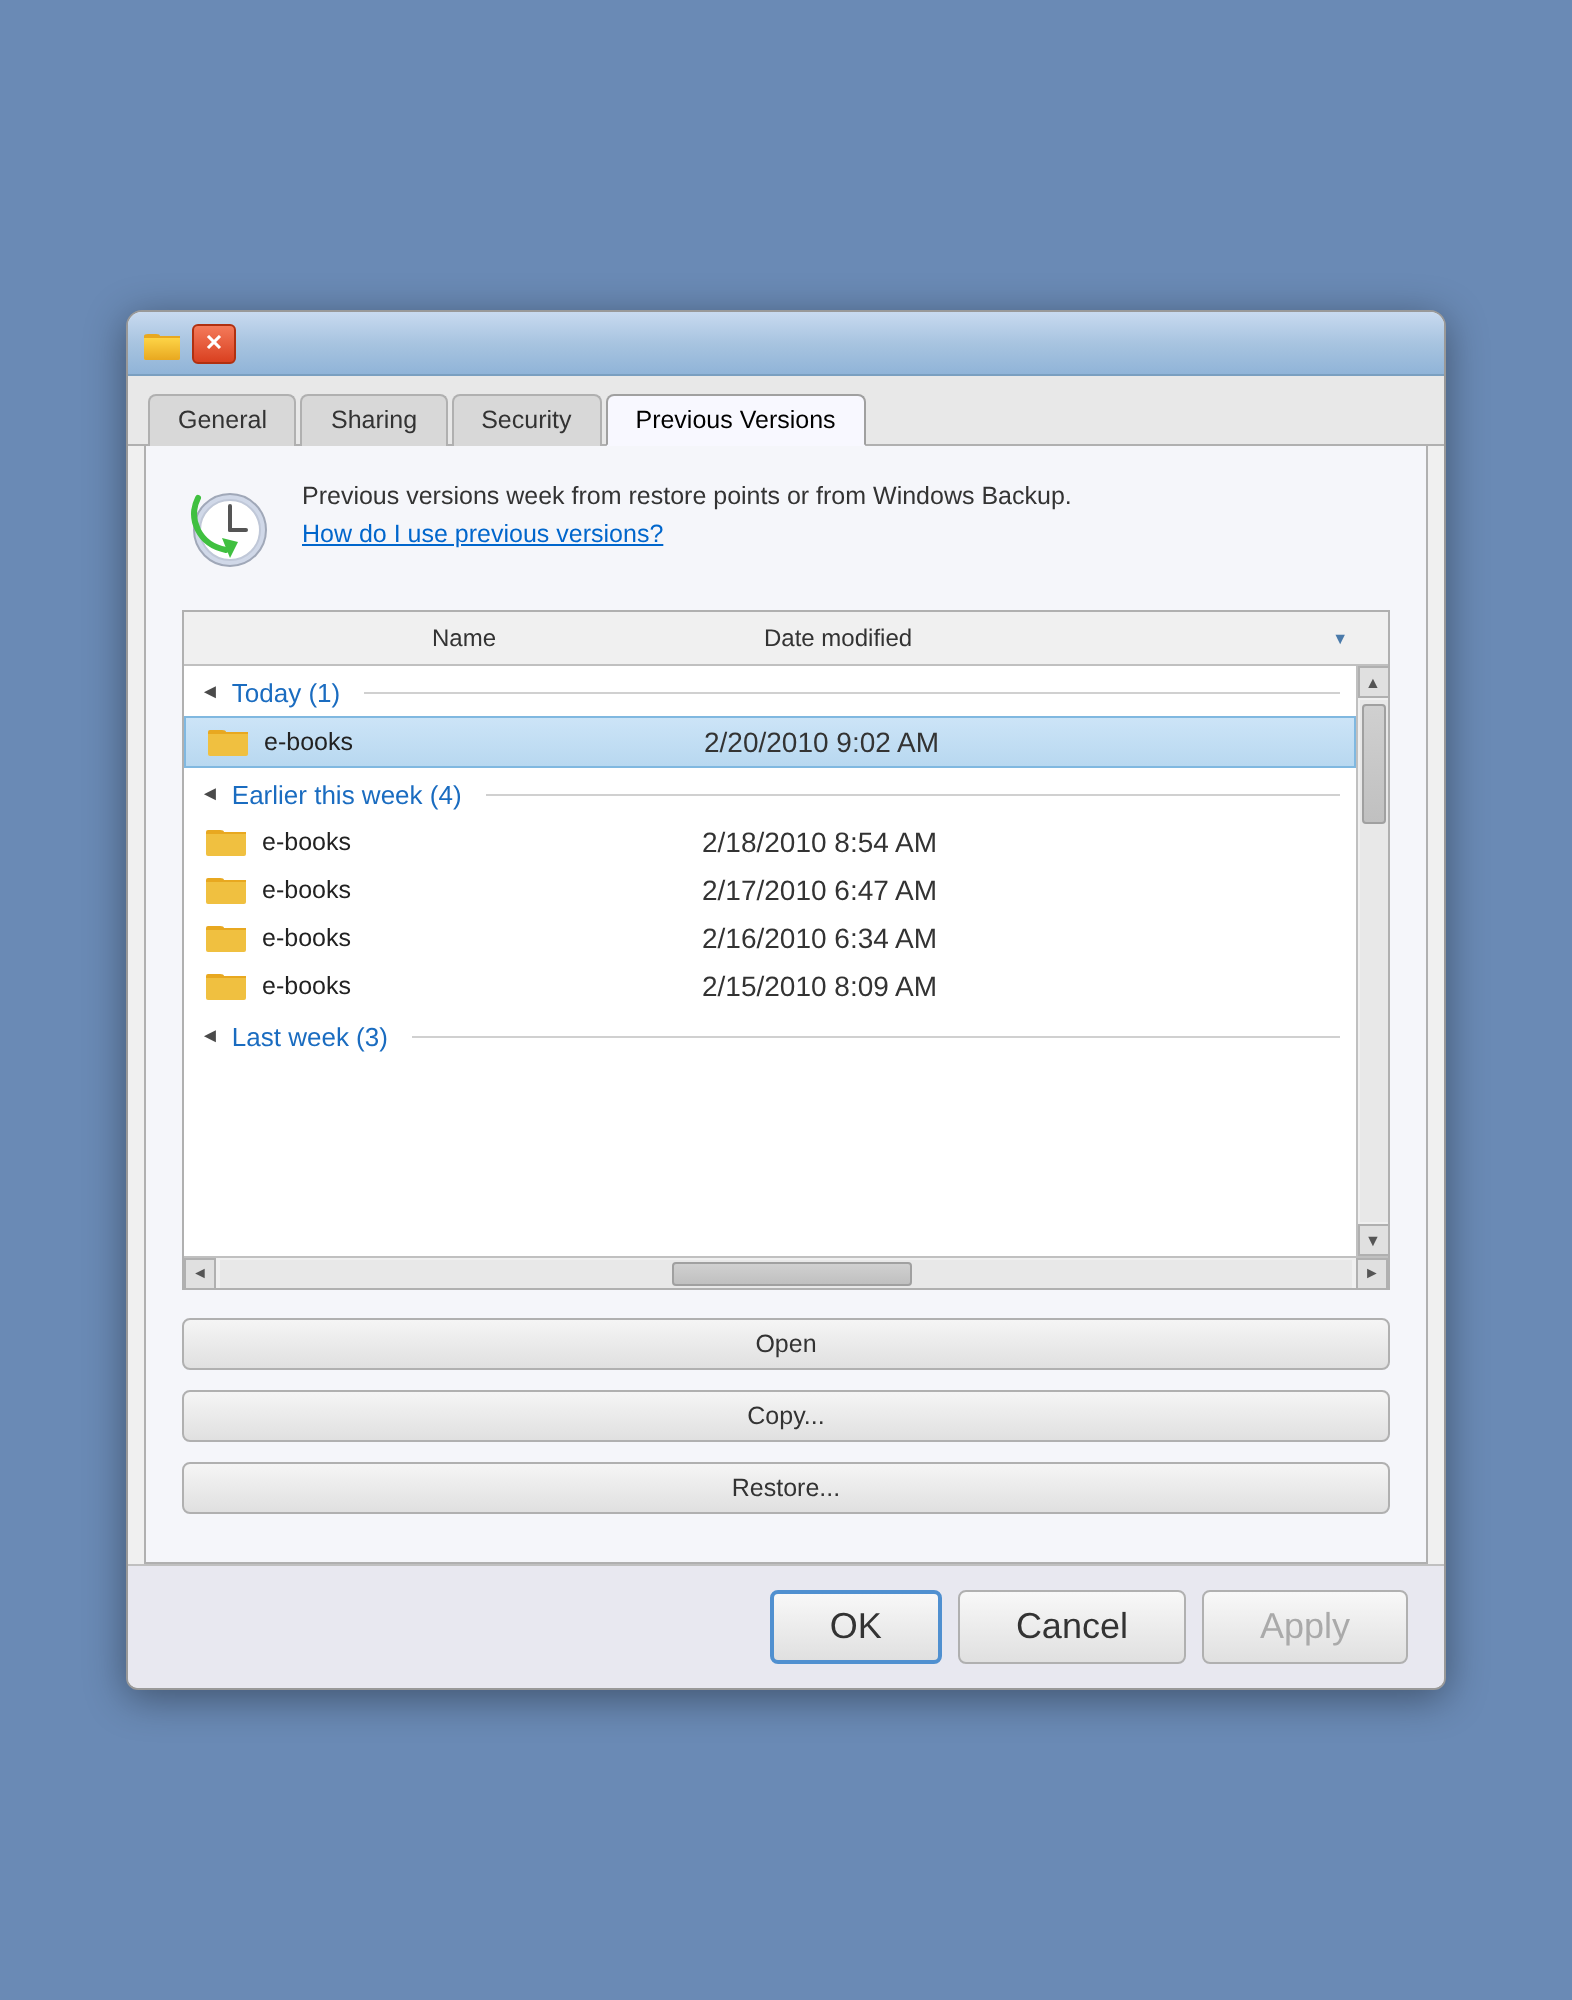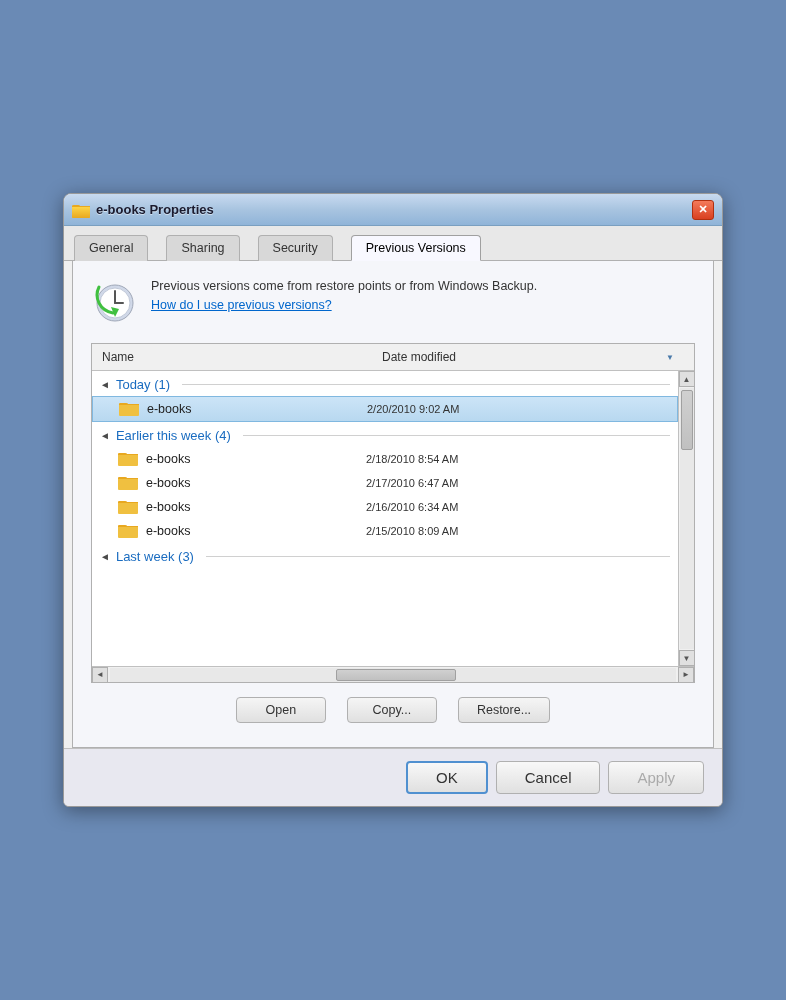--- a/index.html
+++ b/index.html
@@ -58,21 +58,21 @@
       font-size: 11px;
       font-weight: bold;
       cursor: pointer;
     }
 
     
     .tabs-container {
       background: #e8e8e8;
       padding: 8px 10px 0 10px;
       display: flex;
-      gap: 18px;
+      gap: 2px;
       border-bottom: 1px solid #b0b0b0;
     }
     .tab {
       padding: 5px 14px;
       background: #d8d8d8;
       border: 1px solid #b0b0b0;
       border-bottom: none;
       border-radius: 4px 4px 0 0;
       cursor: pointer;
       font-size: 12.5px;
@@ -142,21 +142,21 @@
       display: flex;
       background: #f0f0f0;
       border-bottom: 1px solid #c0c0c0;
       padding: 4px 0;
     }
     .list-header-col {
       font-size: 12px;
       color: #333;
       padding: 2px 10px;
     }
-    .list-header-col.name { width: 280px; }
+    .list-header-col.name { width: 280px; text-align: center; }
     .list-header-col.date { flex: 1; }
 
     .list-scroll-area {
       display: flex;
       flex: 1;
       overflow: hidden;
     }
     .list-content {
       flex: 1;
       overflow-y: auto;
@@ -221,40 +221,40 @@
       flex: 1;
       height: 1px;
       background: #d0d0d0;
       margin-left: 6px;
     }
 
     
     .list-item {
       display: flex;
       align-items: center;
-      padding: 4px 10px 4px 26px;
+      padding: 4px 10px 4px 11px;
       cursor: pointer;
     }
     .list-item.selected {
       background: linear-gradient(to bottom, #cce4f7, #b8d8f0);
       border: 1px solid #80b8e0;
     }
     .folder-icon {
       width: 20px;
       height: 16px;
       margin-right: 8px;
       flex-shrink: 0;
     }
     .item-name {
       width: 220px;
       font-size: 12.5px;
       color: #222;
     }
     .item-date {
-      font-size: 11px;
+      font-size: 14px;
       color: #333;
     }
 
     
     .h-scrollbar {
       height: 16px;
       background: #f0f0f0;
       border-top: 1px solid #c0c0c0;
       display: flex;
       align-items: center;
@@ -298,22 +298,23 @@
       justify-content: center;
       font-size: 8px;
       color: #555;
       cursor: pointer;
     }
 
     
     .action-buttons {
       display: flex;
       justify-content: center;
-      gap: 21px;
+      gap: 10px;
       margin: 14px 0 8px 0;
+      flex-direction: column;
     }
     .action-btn {
       padding: 5px 18px;
       background: linear-gradient(to bottom, #f5f5f5, #e0e0e0);
       border: 1px solid #b0b0b0;
       border-radius: 4px;
       font-size: 12.5px;
       color: #333;
       cursor: pointer;
       min-width: 90px;
@@ -327,21 +328,21 @@
       display: flex;
       justify-content: flex-end;
       gap: 8px;
       border-top: 1px solid #c0c0c0;
     }
     .bottom-btn {
       padding: 6px 28px;
       background: linear-gradient(to bottom, #f8f8f8, #e0e0e0);
       border: 1px solid #b0b0b0;
       border-radius: 4px;
-      font-size: 15px;
+      font-size: 18px;
       color: #333;
       cursor: pointer;
       min-width: 80px;
       text-align: center;
     }
     .bottom-btn.ok-btn {
       border: 2px solid #5090d0;
     }
     .bottom-btn.disabled {
       color: #aaa;
@@ -359,21 +360,20 @@
       <rect x="0" y="5" width="18" height="12" rx="1" fill="#f0c040"></rect>
       <rect x="0" y="5" width="18" height="12" rx="1" fill="url(#fg)"></rect>
       <path d="M0,7 L0,5 Q0,4 2,4 L6,4 Q8,4 8,5 L18,5 L18,6 L0,6Z" fill="#e8a820"></path>
       <defs>
         <linearGradient id="fg" x1="0" y1="0" x2="0" y2="1">
           <stop offset="0%" stop-color="#ffd84a"></stop>
           <stop offset="100%" stop-color="#e8a820"></stop>
         </linearGradient>
       </defs>
     </svg>
-    <span class="title-bar-text">e-books Properties</span>
     <div class="title-bar-close">✕</div>
   </div>
 
   <div class="tabs-container">
     <div class="tab">General</div>
     <div class="tab">Sharing</div>
     <div class="tab">Security</div>
     <div class="tab active">Previous Versions</div>
   </div>
 
@@ -385,21 +385,21 @@
         <circle cx="24" cy="26" r="18" fill="#d0d8e8" stroke="#a0a8b8" stroke-width="1"></circle>
         <circle cx="24" cy="26" r="15" fill="white" stroke="#c0c8d8" stroke-width="1"></circle>
         <line x1="24" y1="26" x2="24" y2="14" stroke="#555" stroke-width="2" stroke-linecap="round"></line>
         <line x1="24" y1="26" x2="32" y2="26" stroke="#555" stroke-width="2" stroke-linecap="round"></line>
 
         <path d="M8,10 Q4,18 8,26 Q12,34 22,36" stroke="#40c040" stroke-width="3" fill="none" stroke-linecap="round"></path>
         <polygon points="20,30 24,40 28,32" fill="#40c040"></polygon>
       </svg>
 
       <div class="info-text">
-        <span>Previous versions come from restore points or from Windows Backup.</span><br>
+        <span>Previous versions week from restore points or from Windows Backup.</span><br>
         <a class="info-link">How do I use previous versions?</a>
       </div>
     </div>
 
 
     <div class="list-container">
 
       <div class="list-header">
         <div class="list-header-col name">Name</div>
         <div class="list-header-col date">Date modified</div>

